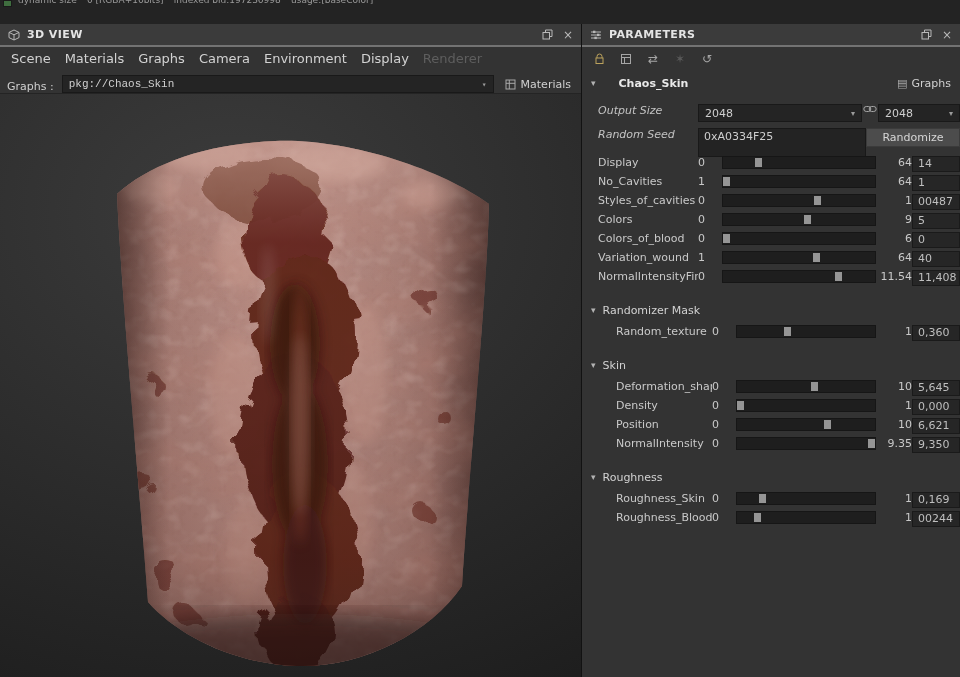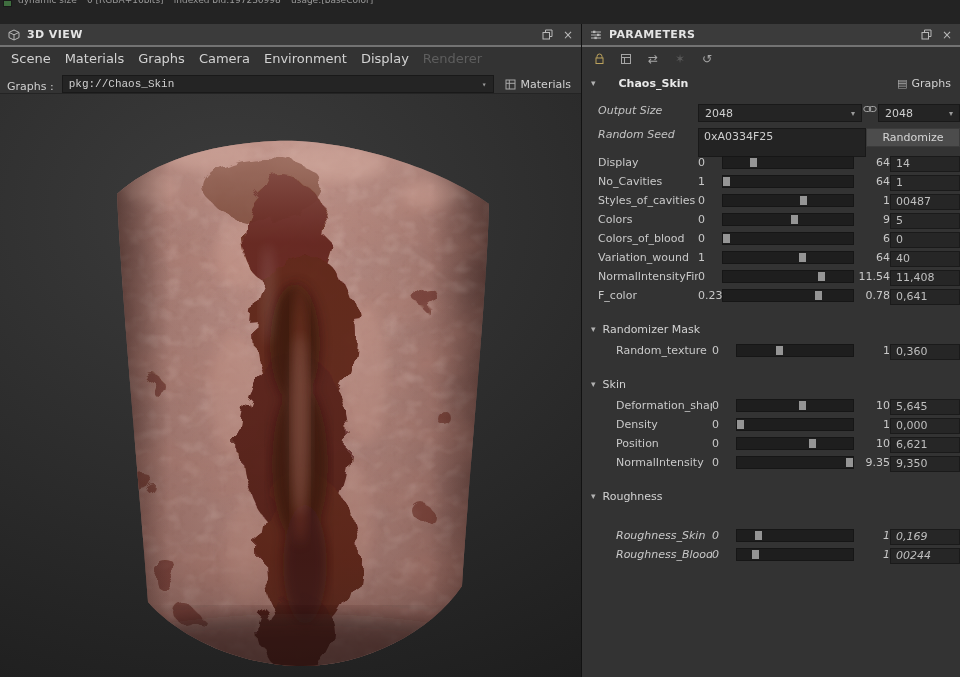--- a/index.html
+++ b/index.html
@@ -63,37 +63,37 @@
 
   .prow { display:flex; align-items:flex-start; height:19px; padding-left:16px; 
     font-size:11px; color:#c9c9c9; }
   .prow.tall { height:24px; }
   .plabel { width:100px; white-space:nowrap; overflow:hidden; flex:none; }
   .plabel.it { font-style:italic; color:#c3c3c3; }
   .minl { width:24px; flex:none; }
   .slider { flex:1; height:13px; background:#1e1e1e; border:1px solid #161616; position:relative; }
   .handle { position:absolute; top:1px; bottom:1px; width:7px; background:#959595; left:0; }
   .maxl { width:36px; text-align:right; flex:none; }
-  .valbox { width:70px; height:16px; line-height:14px; background:#262626; border:1px solid #1a1a1a;
+  .valbox { width:48px; height:16px; line-height:14px; background:#262626; border:1px solid #1a1a1a;
     padding:0 5px; color:#bfbfbf; flex:none; font-size:11px; }
 
   .dd.outw { flex:1; }
   .dd.outh { width:82px; flex:none; }
   .link-wrap { width:16px; display:flex; justify-content:center; flex:none; }
   .seed-input { flex:1; height:29px; background:#232323; border:1px solid #191919; color:#cfcfcf;
     font-size:11px; padding:0 5px; line-height:15px; }
   .randomize-btn { width:94px; flex:none; height:19px; background:#4c4c4c; border:1px solid #3b3b3b;
     color:#d6d6d6; font-size:11px; display:flex; align-items:center; justify-content:center; }
 
   .block { margin-top:4px; }
   .group-header { display:flex; align-items:center; gap:7px; height:22px; padding:0 9px;
     margin-top:10px; font-size:11px; color:#d2d2d2; }
   .sub .prow { padding-left:34px; }
   .sub .plabel { width:96px; }
-  .mt8 { margin-top:22px;font-style:italic; }
+  .mt8 { margin-top:4px; }
 </style>
 </head>
 <body>
 
 <div class="app">
 
   <div class="statusbar" style="position:relative;">
     <span class="appdot"></span>
     <span class="inner">dynamic size *  0  [RGBA+16bits] *  indexed bid:197236998 *  usage:[baseColor]</span>
   </div>
@@ -397,29 +397,20 @@
           </div>
           <div class="prow">
             <span class="plabel">NormalIntensityFinal</span>
             <span class="minl">0</span>
             <div class="slider">
                 <div class="handle" style="left: 77.3424%; margin-left: -5.41397px;"></div>
               </div>
             <span class="maxl">11.54</span>
             <div class="valbox">11,408</div>
           </div>
-          <div class="prow">
-            <span class="plabel">F_color</span>
-            <span class="minl">0.23</span>
-            <div class="slider">
-                <div class="handle" style="left: 74.7273%; margin-left: -5.23091px;"></div>
-              </div>
-            <span class="maxl">0.78</span>
-            <div class="valbox">0,641</div>
-          </div>
         </div>
 
         <div class="group-header">
           <span class="chev">▾</span>
           <span>Randomizer Mask</span>
         </div>
         <div class="sub block">
           <div class="prow">
             <span class="plabel">Random_texture</span>
             <span class="minl">0</span>

